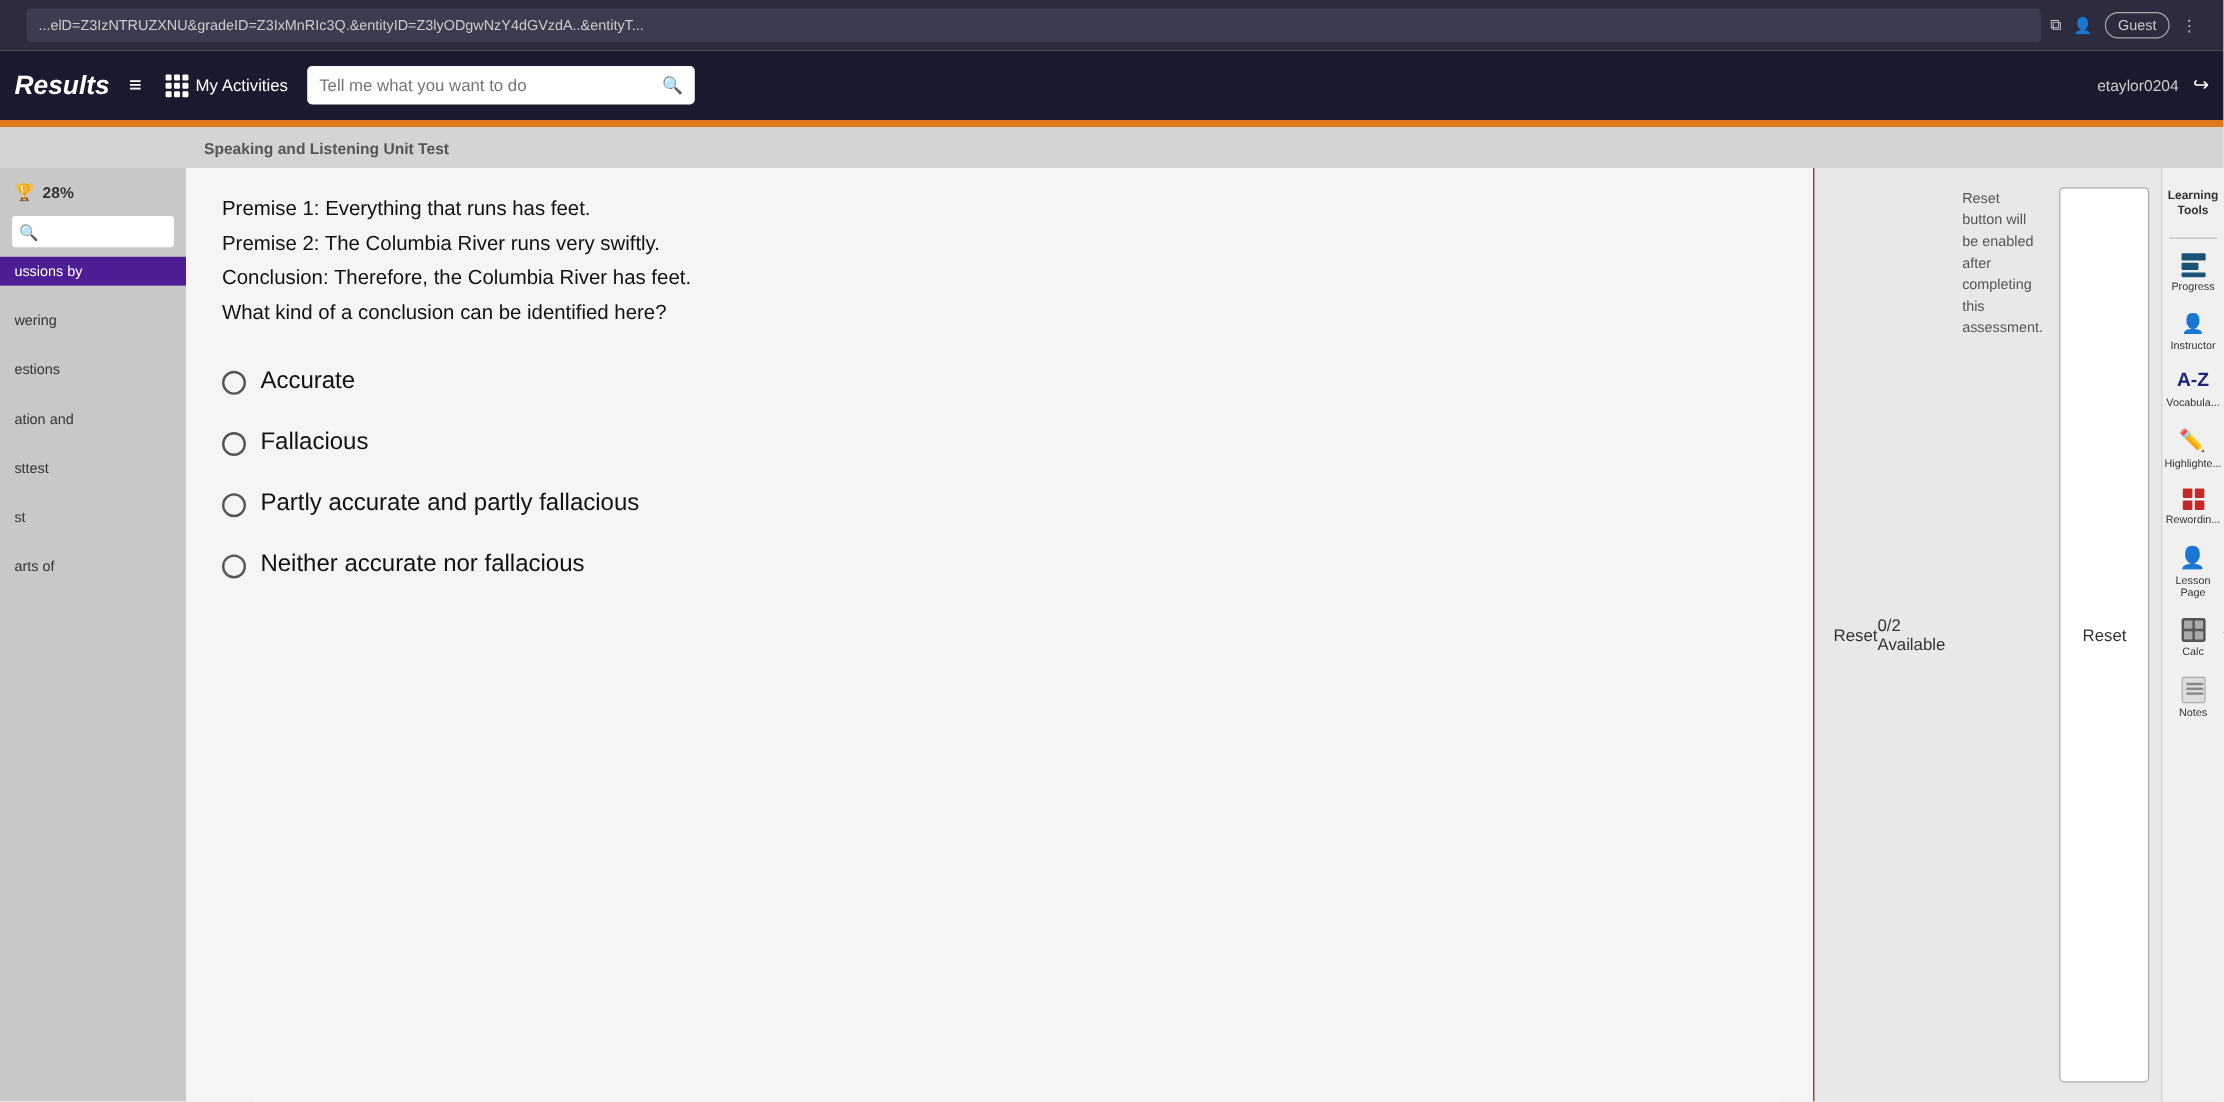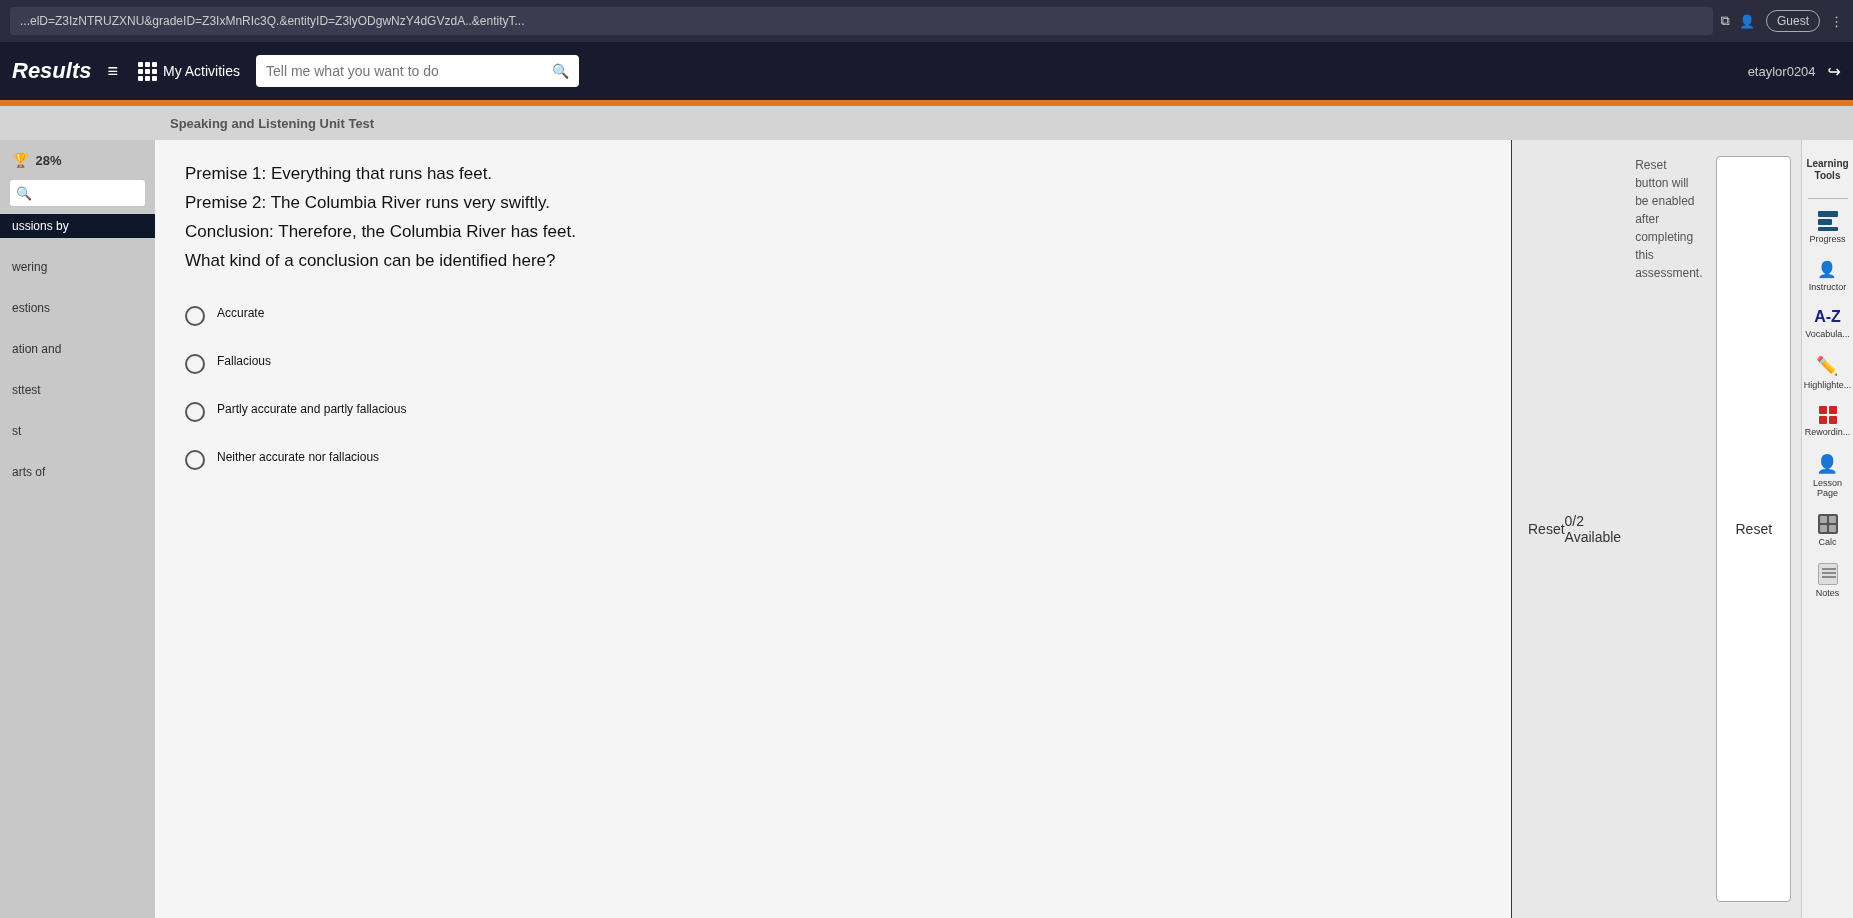--- a/index.html
+++ b/index.html
@@ -4,21 +4,21 @@
   <style>
     * { box-sizing: border-box; margin: 0; padding: 0; }
     body { font-family: Arial, sans-serif; background: #e8e8e8; width: 1853px; height: 918px; overflow: hidden; }
 
     
     .browser-bar {
       background: #2c2c3e;
       height: 42px;
       display: flex;
       align-items: center;
-      padding: 0 10px;
+      padding: 0 22px;
       gap: 8px;
     }
     .browser-url {
       flex: 1;
       background: #3c3c50;
       border-radius: 4px;
       height: 28px;
       display: flex;
       align-items: center;
       padding: 0 10px;
@@ -182,21 +182,21 @@
       font-size: 13px;
     }
     .sidebar-item {
       padding: 5px 12px;
       font-size: 12px;
       color: #333;
       cursor: pointer;
       margin-top: 15px;
     }
     .sidebar-item-dark {
-      background: #0f172a;
+      background: #4c1d95;
       color: white;
       padding: 5px 12px;
       font-size: 12px;
       cursor: pointer;
     }
 
     
     .content-area {
       flex: 1;
       background: #f5f5f5;
@@ -226,23 +226,23 @@
     }
 
     .answer-options {
       display: flex;
       flex-direction: column;
       gap: 28px;
       margin-top: 20px;
     }
     .answer-option {
       display: flex;
-      align-items: flex-start;
+      align-items: flex-end;
       gap: 12px;
-      font-size: 12px;
+      font-size: 20px;
       color: #111;
       cursor: pointer;
     }
     .radio-circle {
       width: 20px;
       height: 20px;
       border: 2px solid #555;
       border-radius: 50%;
       flex-shrink: 0;
     }

